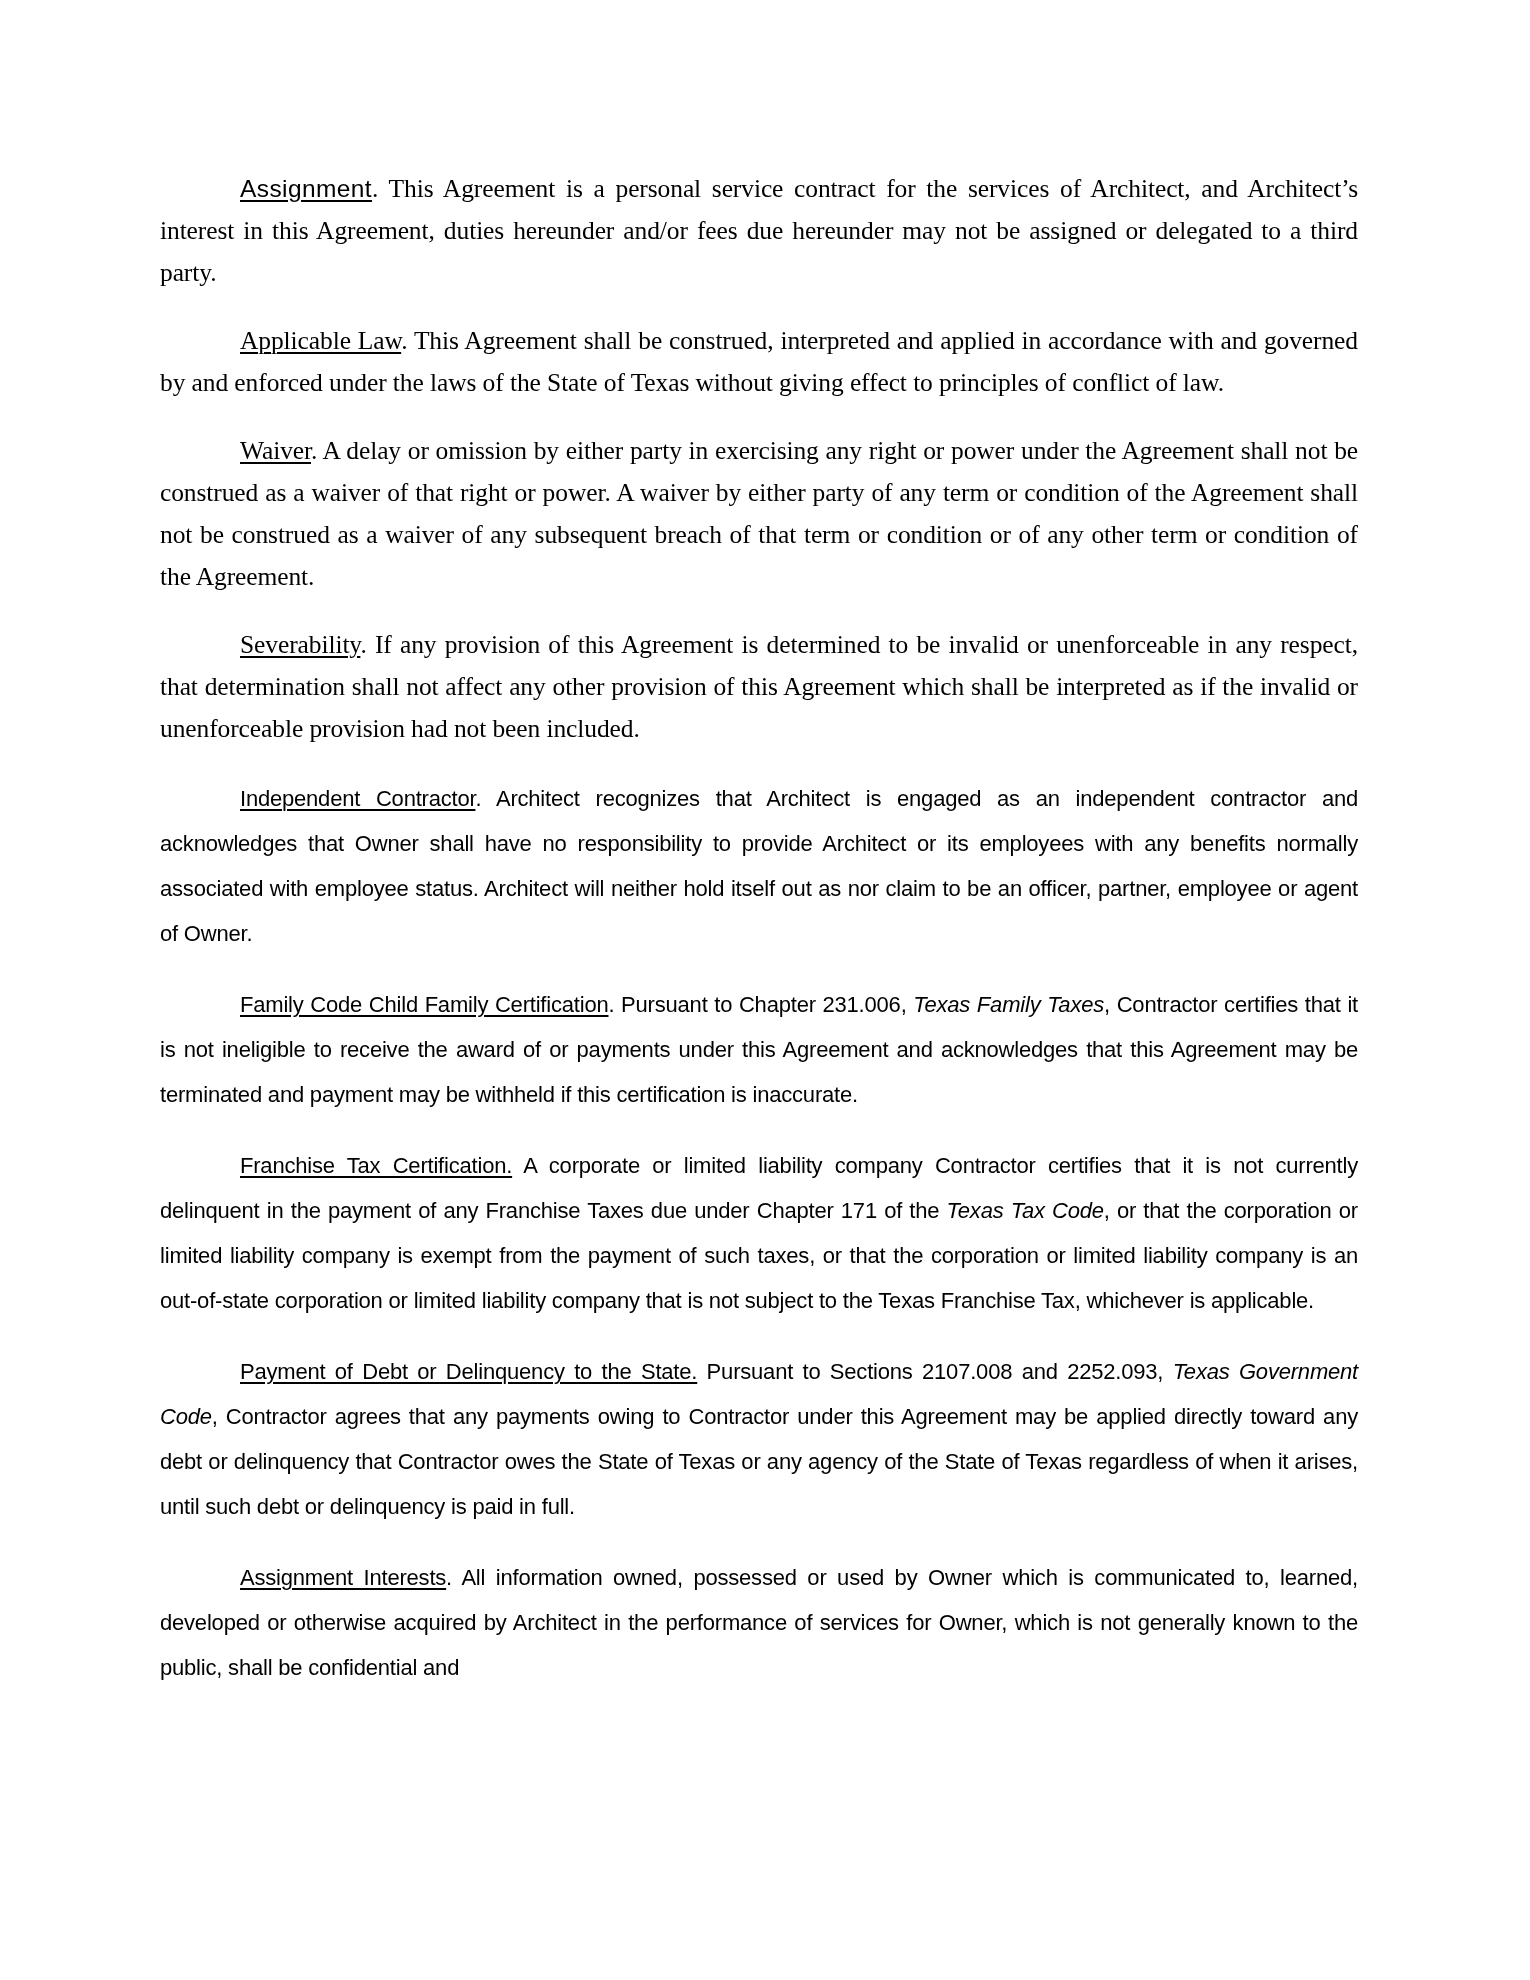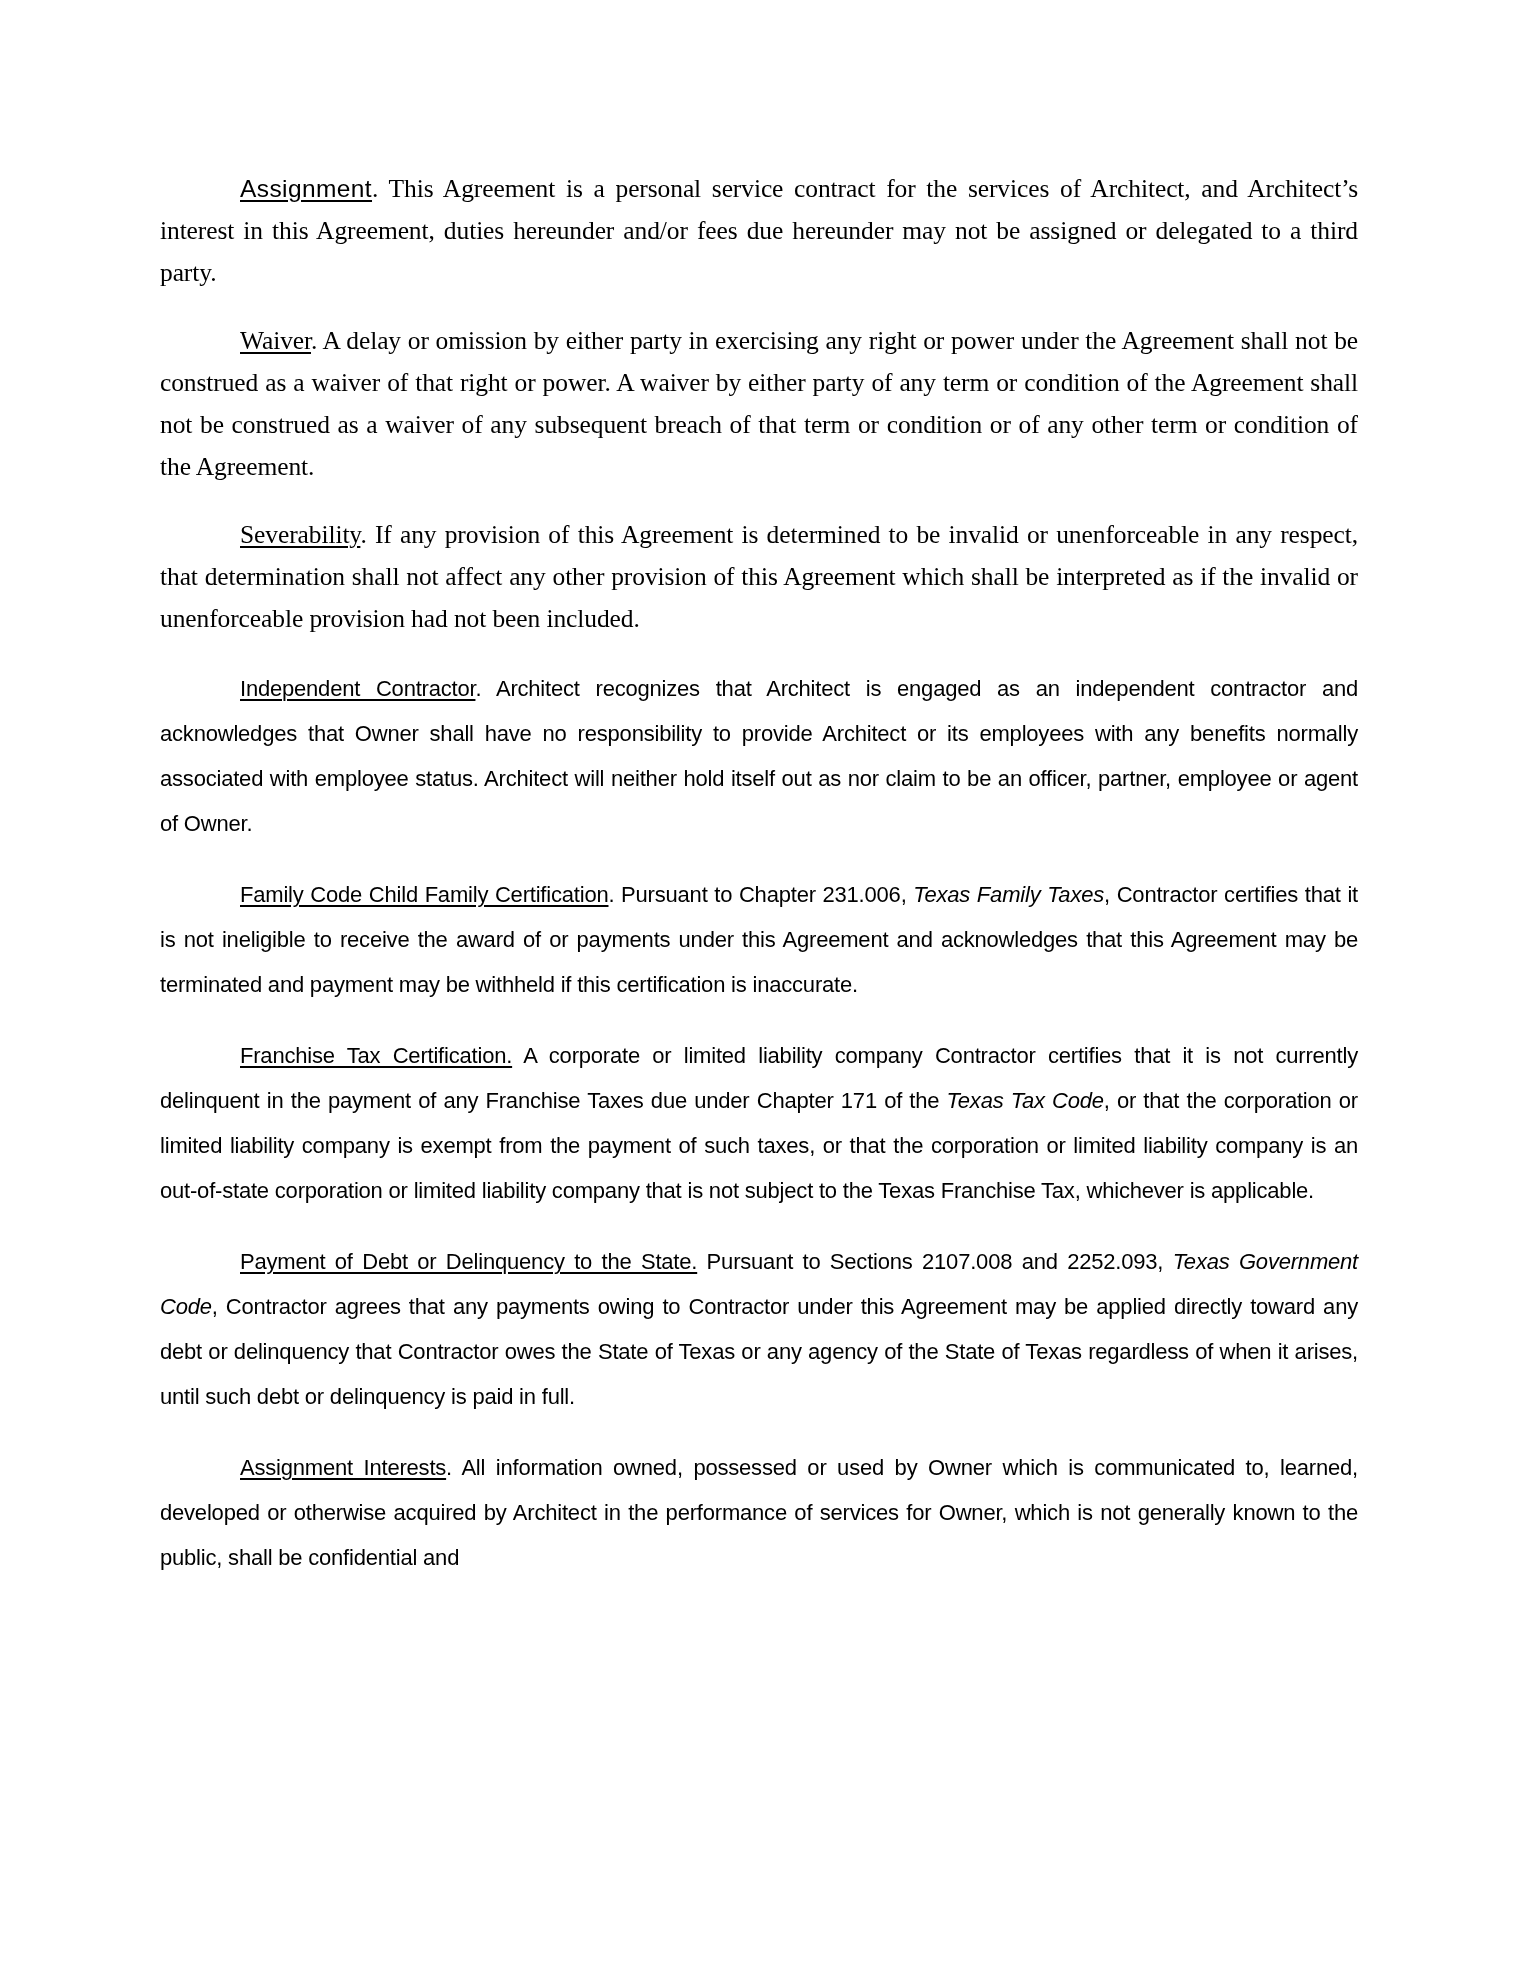--- a/index.html
+++ b/index.html
@@ -83,20 +83,23 @@
 
 <div class="page">
   <div class="content">
 
     <div class="serif-block">
 
       <p class="para">
         <span class="hd hd-sans">Assignment</span><span>.  This Agreement is a personal service contract for the services of Architect, and Architect’s interest in this Agreement, duties hereunder and/or fees due hereunder may not be assigned or delegated to a third party.</span>
       </p>
 
+      <p class="para">
+        <span class="hd">Applicable Law</span><span>.  This Agreement shall be construed, interpreted and applied in accordance with and governed by and enforced under the laws of the State of Texas without giving effect to principles of conflict of law.</span>
+      </p>
 
       <p class="para">
         <span class="hd">Waiver</span><span>.  A delay or omission by either party in exercising any right or power under the Agreement shall not be construed as a waiver of that right or power.  A waiver by either party of any term or condition of the Agreement shall not be construed as a waiver of any subsequent breach of that term or condition or of any other term or condition of the Agreement.</span>
       </p>
 
       <p class="para">
         <span class="hd">Severability</span><span>.  If any provision of this Agreement is determined to be invalid or unenforceable in any respect, that determination shall not affect any other provision of this Agreement which shall be interpreted as if the invalid or unenforceable provision had not been included.</span>
       </p>
 
     </div>

